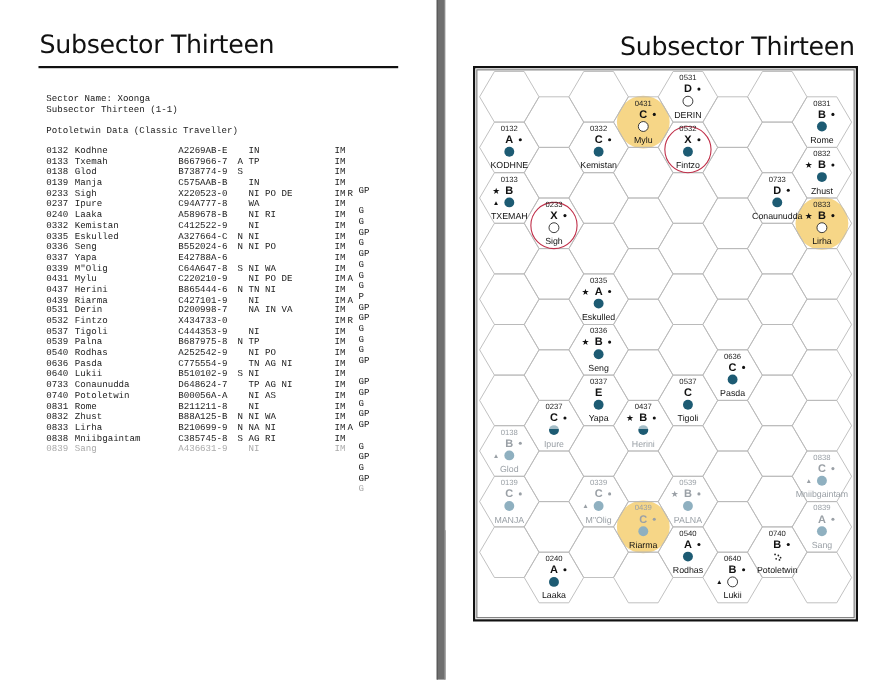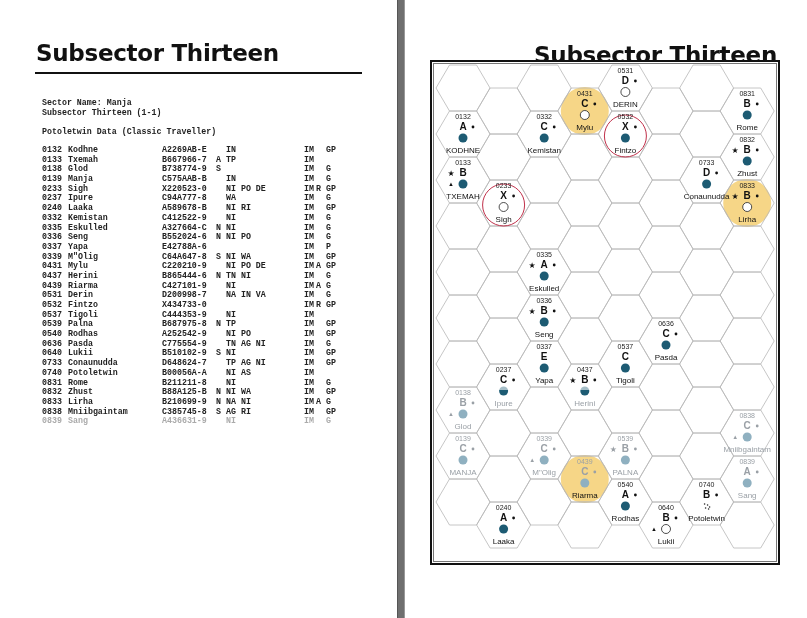--- a/index.html
+++ b/index.html
@@ -1,40 +1,40 @@
 <!DOCTYPE html>
 <html><head>
 <meta charset="utf-8">
 <style>
   html,body{margin:0;padding:0;}
   body{width:807px;height:618px;position:relative;overflow:hidden;background:#fff;font-family:"Liberation Sans",sans-serif;}
-  .page{position:absolute;top:12px;height:482px;background:#fff;font-weight:bold;}
+  .page{position:absolute;top:0;height:482px;background:#fff;}
   #page-left{left:0;width:397px;}
   #gutter{position:absolute;left:397px;top:0;width:8px;height:618px;background:#6f6f6f;border-left:1px solid #555;border-right:1px solid #999;box-sizing:border-box;}
   #page-right{left:405px;width:402px;}
   .title-left{position:absolute;left:36px;top:28px;font-family:"DejaVu Sans",sans-serif;font-size:23px;color:#111;letter-spacing:-0.3px;}
   .rule{position:absolute;left:35px;top:60px;width:327px;height:2px;background:#111;}
   .title-right{position:absolute;right:30px;top:30px;font-family:"DejaVu Sans",sans-serif;font-size:23px;color:#111;letter-spacing:-0.3px;}
   .mono{font-family:"Liberation Mono",monospace;font-size:8.3px;color:#222;white-space:pre;}
   .hdr{position:absolute;left:42px;}
   #world-table{position:absolute;left:42px;top:133px;}
   .wrow{height:9.7px;line-height:9.7px;position:relative;width:320px;}
   .wrow span{position:absolute;top:0;}
-  .c-hex{left:0;} .c-name{left:26px;} .c-uwp{left:120px;} .c-base{left:174px;} .c-codes{left:184px;} .c-alleg{left:262px;} .c-zone{left:274px;} .c-gg{left:284px;}
+  .c-hex{left:0;} .c-name{left:26px;} .c-uwp{left:120px;} .c-base{left:174px;} .c-codes{left:184px;} .c-alleg{left:262px;} .c-zone{left:274px;} .c-gg{left:284px;margin-top:36px;}
   .faded{color:#aaa;}
   #map-frame{position:absolute;left:430px;top:60px;width:350px;height:505px;border:2px solid #111;box-sizing:border-box;outline:1px solid #777;outline-offset:-4px;background:#fff;}
   #map-svg{position:absolute;left:430px;top:60px;}
 </style>
 </head>
 <body>
 
 <div class="page" id="page-left">
   <div class="title-left">Subsector Thirteen</div>
   <div class="rule"></div>
-  <div class="hdr mono" style="top:86px">Sector Name: Manja</div>
+  <div class="hdr mono" style="top:86px">Sector Name: Xoonga</div>
   <div class="hdr mono" style="top:96px">Subsector Thirteen (1-1)</div>
   <div class="hdr mono" style="top:115px">Potoletwin Data (Classic Traveller)</div>
   <div id="world-table" class="mono"><div class="wrow"><span class="c-hex">0132</span><span class="c-name">Kodhne</span><span class="c-uwp">A2269AB-E</span><span class="c-base"></span><span class="c-codes">IN</span><span class="c-alleg">IM</span><span class="c-zone"></span><span class="c-gg">GP</span></div><div class="wrow"><span class="c-hex">0133</span><span class="c-name">Txemah</span><span class="c-uwp">B667966-7</span><span class="c-base">A</span><span class="c-codes">TP</span><span class="c-alleg">IM</span><span class="c-zone"></span><span class="c-gg"></span></div><div class="wrow"><span class="c-hex">0138</span><span class="c-name">Glod</span><span class="c-uwp">B738774-9</span><span class="c-base">S</span><span class="c-codes"></span><span class="c-alleg">IM</span><span class="c-zone"></span><span class="c-gg">G</span></div><div class="wrow"><span class="c-hex">0139</span><span class="c-name">Manja</span><span class="c-uwp">C575AAB-B</span><span class="c-base"></span><span class="c-codes">IN</span><span class="c-alleg">IM</span><span class="c-zone"></span><span class="c-gg">G</span></div><div class="wrow"><span class="c-hex">0233</span><span class="c-name">Sigh</span><span class="c-uwp">X220523-0</span><span class="c-base"></span><span class="c-codes">NI PO DE</span><span class="c-alleg">IM</span><span class="c-zone">R</span><span class="c-gg">GP</span></div><div class="wrow"><span class="c-hex">0237</span><span class="c-name">Ipure</span><span class="c-uwp">C94A777-8</span><span class="c-base"></span><span class="c-codes">WA</span><span class="c-alleg">IM</span><span class="c-zone"></span><span class="c-gg">G</span></div><div class="wrow"><span class="c-hex">0240</span><span class="c-name">Laaka</span><span class="c-uwp">A589678-B</span><span class="c-base"></span><span class="c-codes">NI RI</span><span class="c-alleg">IM</span><span class="c-zone"></span><span class="c-gg">GP</span></div><div class="wrow"><span class="c-hex">0332</span><span class="c-name">Kemistan</span><span class="c-uwp">C412522-9</span><span class="c-base"></span><span class="c-codes">NI</span><span class="c-alleg">IM</span><span class="c-zone"></span><span class="c-gg">G</span></div><div class="wrow"><span class="c-hex">0335</span><span class="c-name">Eskulled</span><span class="c-uwp">A327664-C</span><span class="c-base">N</span><span class="c-codes">NI</span><span class="c-alleg">IM</span><span class="c-zone"></span><span class="c-gg">G</span></div><div class="wrow"><span class="c-hex">0336</span><span class="c-name">Seng</span><span class="c-uwp">B552024-6</span><span class="c-base">N</span><span class="c-codes">NI PO</span><span class="c-alleg">IM</span><span class="c-zone"></span><span class="c-gg">G</span></div><div class="wrow"><span class="c-hex">0337</span><span class="c-name">Yapa</span><span class="c-uwp">E42788A-6</span><span class="c-base"></span><span class="c-codes"></span><span class="c-alleg">IM</span><span class="c-zone"></span><span class="c-gg">P</span></div><div class="wrow"><span class="c-hex">0339</span><span class="c-name">M"Olig</span><span class="c-uwp">C64A647-8</span><span class="c-base">S</span><span class="c-codes">NI WA</span><span class="c-alleg">IM</span><span class="c-zone"></span><span class="c-gg">GP</span></div><div class="wrow"><span class="c-hex">0431</span><span class="c-name">Mylu</span><span class="c-uwp">C220210-9</span><span class="c-base"></span><span class="c-codes">NI PO DE</span><span class="c-alleg">IM</span><span class="c-zone">A</span><span class="c-gg">GP</span></div><div class="wrow"><span class="c-hex">0437</span><span class="c-name">Herini</span><span class="c-uwp">B865444-6</span><span class="c-base">N</span><span class="c-codes">TN NI</span><span class="c-alleg">IM</span><span class="c-zone"></span><span class="c-gg">G</span></div><div class="wrow"><span class="c-hex">0439</span><span class="c-name">Riarma</span><span class="c-uwp">C427101-9</span><span class="c-base"></span><span class="c-codes">NI</span><span class="c-alleg">IM</span><span class="c-zone">A</span><span class="c-gg">G</span></div><div class="wrow"><span class="c-hex">0531</span><span class="c-name">Derin</span><span class="c-uwp">D200998-7</span><span class="c-base"></span><span class="c-codes">NA IN VA</span><span class="c-alleg">IM</span><span class="c-zone"></span><span class="c-gg">G</span></div><div class="wrow"><span class="c-hex">0532</span><span class="c-name">Fintzo</span><span class="c-uwp">X434733-0</span><span class="c-base"></span><span class="c-codes"></span><span class="c-alleg">IM</span><span class="c-zone">R</span><span class="c-gg">GP</span></div><div class="wrow"><span class="c-hex">0537</span><span class="c-name">Tigoli</span><span class="c-uwp">C444353-9</span><span class="c-base"></span><span class="c-codes">NI</span><span class="c-alleg">IM</span><span class="c-zone"></span><span class="c-gg"></span></div><div class="wrow"><span class="c-hex">0539</span><span class="c-name">Palna</span><span class="c-uwp">B687975-8</span><span class="c-base">N</span><span class="c-codes">TP</span><span class="c-alleg">IM</span><span class="c-zone"></span><span class="c-gg">GP</span></div><div class="wrow"><span class="c-hex">0540</span><span class="c-name">Rodhas</span><span class="c-uwp">A252542-9</span><span class="c-base"></span><span class="c-codes">NI PO</span><span class="c-alleg">IM</span><span class="c-zone"></span><span class="c-gg">GP</span></div><div class="wrow"><span class="c-hex">0636</span><span class="c-name">Pasda</span><span class="c-uwp">C775554-9</span><span class="c-base"></span><span class="c-codes">TN AG NI</span><span class="c-alleg">IM</span><span class="c-zone"></span><span class="c-gg">G</span></div><div class="wrow"><span class="c-hex">0640</span><span class="c-name">Lukii</span><span class="c-uwp">B510102-9</span><span class="c-base">S</span><span class="c-codes">NI</span><span class="c-alleg">IM</span><span class="c-zone"></span><span class="c-gg">GP</span></div><div class="wrow"><span class="c-hex">0733</span><span class="c-name">Conaunudda</span><span class="c-uwp">D648624-7</span><span class="c-base"></span><span class="c-codes">TP AG NI</span><span class="c-alleg">IM</span><span class="c-zone"></span><span class="c-gg">GP</span></div><div class="wrow"><span class="c-hex">0740</span><span class="c-name">Potoletwin</span><span class="c-uwp">B00056A-A</span><span class="c-base"></span><span class="c-codes">NI AS</span><span class="c-alleg">IM</span><span class="c-zone"></span><span class="c-gg"></span></div><div class="wrow"><span class="c-hex">0831</span><span class="c-name">Rome</span><span class="c-uwp">B211211-8</span><span class="c-base"></span><span class="c-codes">NI</span><span class="c-alleg">IM</span><span class="c-zone"></span><span class="c-gg">G</span></div><div class="wrow"><span class="c-hex">0832</span><span class="c-name">Zhust</span><span class="c-uwp">B88A125-B</span><span class="c-base">N</span><span class="c-codes">NI WA</span><span class="c-alleg">IM</span><span class="c-zone"></span><span class="c-gg">GP</span></div><div class="wrow"><span class="c-hex">0833</span><span class="c-name">Lirha</span><span class="c-uwp">B210699-9</span><span class="c-base">N</span><span class="c-codes">NA NI</span><span class="c-alleg">IM</span><span class="c-zone">A</span><span class="c-gg">G</span></div><div class="wrow"><span class="c-hex">0838</span><span class="c-name">Mniibgaintam</span><span class="c-uwp">C385745-8</span><span class="c-base">S</span><span class="c-codes">AG RI</span><span class="c-alleg">IM</span><span class="c-zone"></span><span class="c-gg">GP</span></div><div class="wrow faded"><span class="c-hex">0839</span><span class="c-name">Sang</span><span class="c-uwp">A436631-9</span><span class="c-base"></span><span class="c-codes">NI</span><span class="c-alleg">IM</span><span class="c-zone"></span><span class="c-gg">G</span></div></div>
 </div>
 
 <div id="gutter"></div>
 
 <div class="page" id="page-right">
   <div class="title-right">Subsector Thirteen</div>
 </div>

